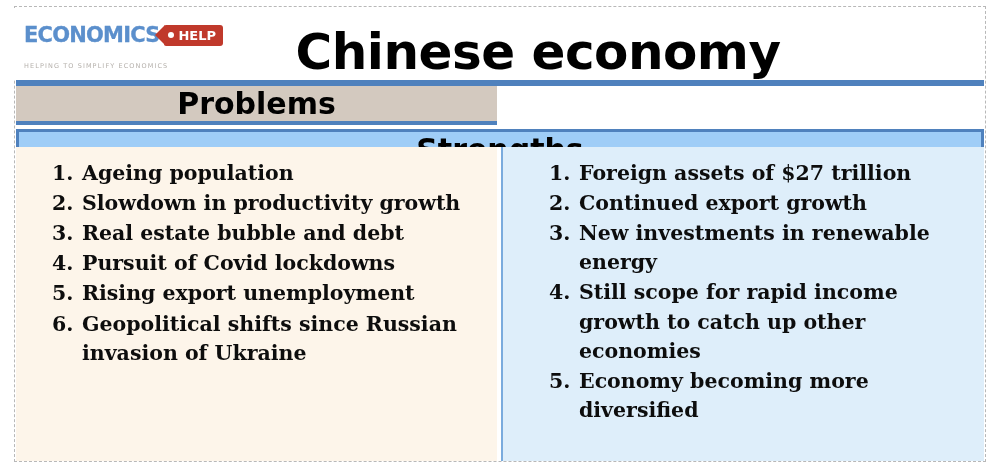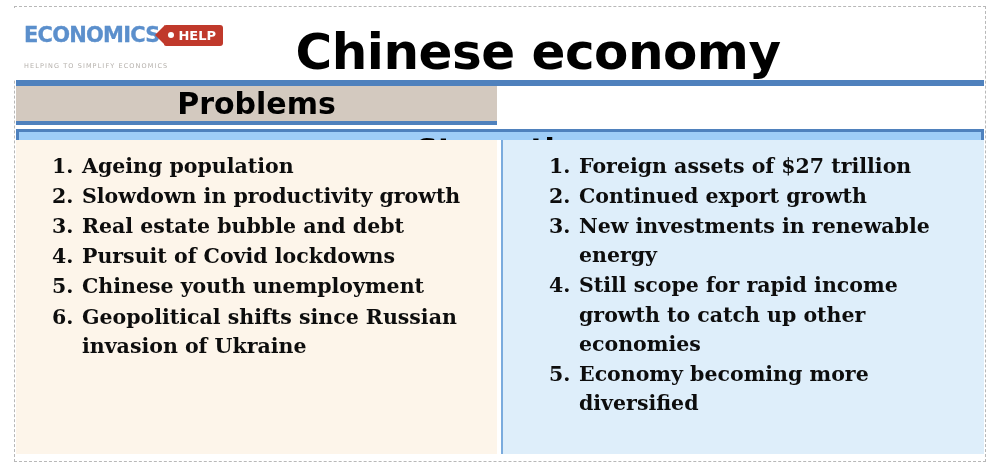--- a/index.html
+++ b/index.html
@@ -184,21 +184,21 @@
     background: #9FCDF7;
     border-left: 3px solid #4F81BD;
     border-right: 3px solid #4F81BD;
     border-top: 3px solid #4F81BD;
     text-align: center;
   }
 
   .body-row {
     position: absolute;
     left: 0;
-    top: 60px;
+    top: 67px;
     width: 100%;
     height: 314px;
     display: flex;
   }
   .body-cell {
     box-sizing: border-box;
     padding: 12px 10px 10px 10px;
   }
   .body-problems {
     width: 481px;
@@ -284,21 +284,21 @@
     </div>
 
     <div class="body-row">
 
       <div class="body-cell body-problems">
         <ol class="items">
           <li>Ageing population</li>
           <li>Slowdown in productivity growth</li>
           <li>Real estate bubble and debt</li>
           <li>Pursuit of Covid lockdowns</li>
-          <li>Chinese youth unemployment</li>
+          <li>Rising export unemployment</li>
           <li>Geopolitical shifts since Russian invasion of Ukraine</li>
         </ol>
       </div>
 
       <div class="body-gap"></div>
 
       <div class="body-cell body-strengths">
         <ol class="items">
           <li>Foreign assets of $27 trillion</li>
           <li>Continued export growth</li>

